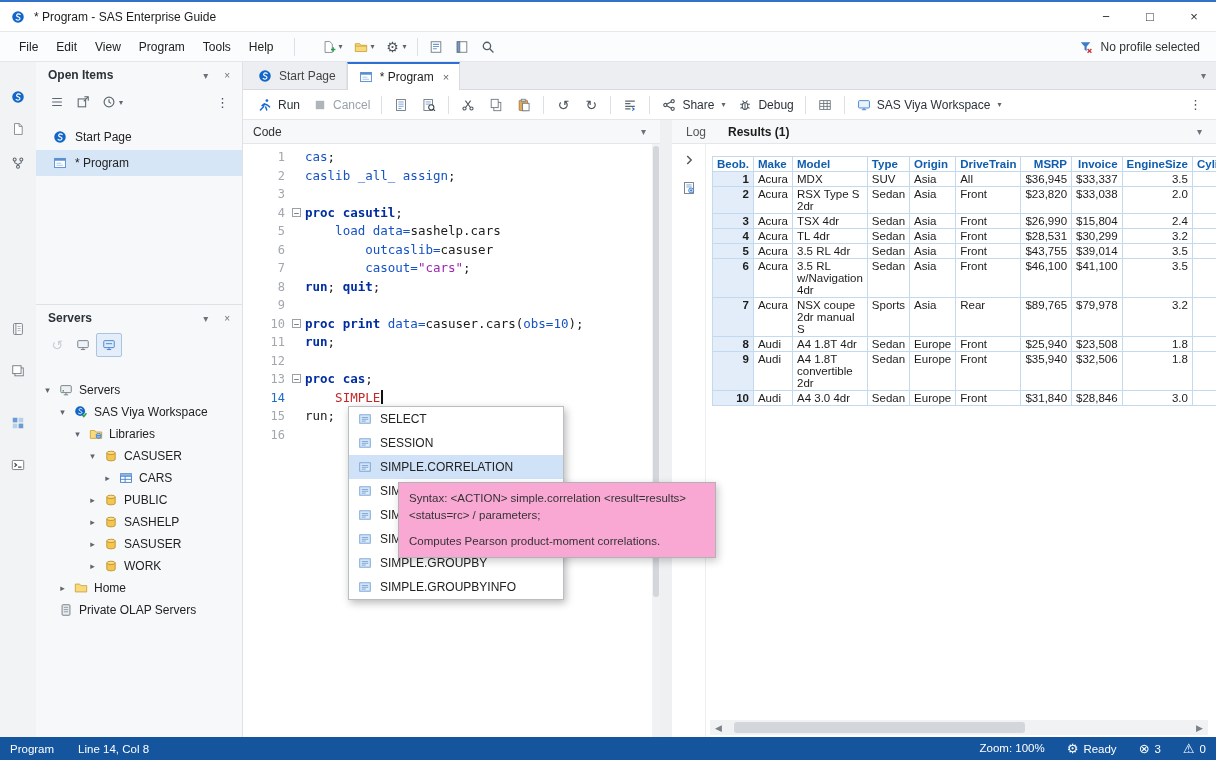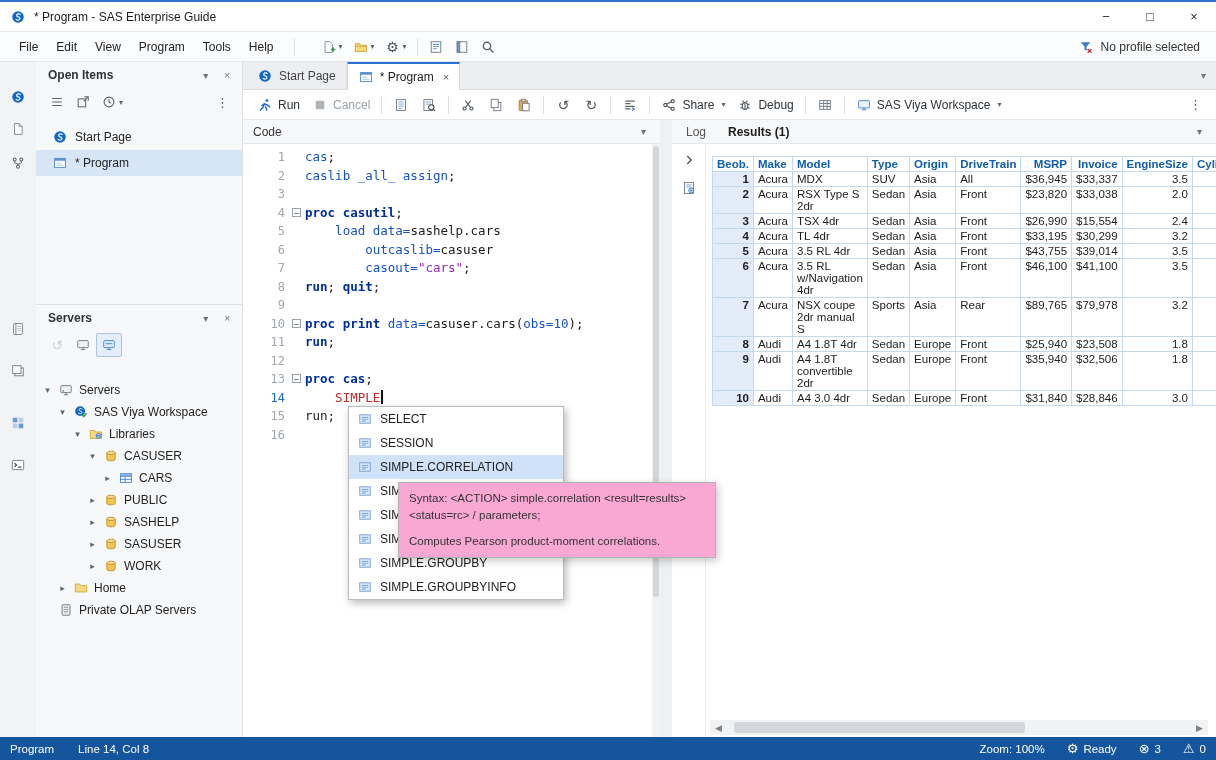--- a/index.html
+++ b/index.html
@@ -123,21 +123,21 @@
 
   
   .tooltip{position:absolute;left:398px;top:482px;width:296px;background:#f9a8d4;border:1px solid #b0b3b6;
            box-shadow:2px 3px 8px rgba(0,0,0,.22);z-index:50;padding:7px 10px;font-size:11.5px;color:#333;line-height:1.45;}
   .ttdesc{margin-top:10px;}
 
   
   .statusbar{position:absolute;left:0;right:0;bottom:0;height:23px;background:#15559d;color:#fff;
              display:flex;align-items:center;padding:0 10px;font-size:11.5px;box-sizing:border-box;}
   .sb-left{display:flex;align-items:center;gap:24px;}
-  .sb-right{display:flex;align-items:center;gap:22px;}
+  .sb-right{display:flex;align-items:flex-start;gap:22px;}
   .sgroup{display:flex;align-items:center;gap:5px;}
   .sg{font-size:13px;line-height:1;color:#fff;}
 </style>
 </head>
 <body>
 
 <div id="app">
 
   <div class="titlebar">
     <span class="icon" id="appicon">
@@ -846,32 +846,32 @@
                 <td class="ar">4</td>
               </tr>
               <tr>
                 <td class="obs ar">3</td>
                 <td class="al">Acura</td>
                 <td class="al">TSX 4dr</td>
                 <td class="al">Sedan</td>
                 <td class="al">Asia</td>
                 <td class="al">Front</td>
                 <td class="ar">$26,990</td>
-                <td class="ar">$15,554</td>
+                <td class="ar">$15,804</td>
                 <td class="ar">2.4</td>
                 <td class="ar">4</td>
               </tr>
               <tr>
                 <td class="obs ar">4</td>
                 <td class="al">Acura</td>
                 <td class="al">TL 4dr</td>
                 <td class="al">Sedan</td>
                 <td class="al">Asia</td>
                 <td class="al">Front</td>
-                <td class="ar">$33,195</td>
+                <td class="ar">$28,531</td>
                 <td class="ar">$30,299</td>
                 <td class="ar">3.2</td>
                 <td class="ar">6</td>
               </tr>
               <tr>
                 <td class="obs ar">5</td>
                 <td class="al">Acura</td>
                 <td class="al">3.5 RL 4dr</td>
                 <td class="al">Sedan</td>
                 <td class="al">Asia</td>

